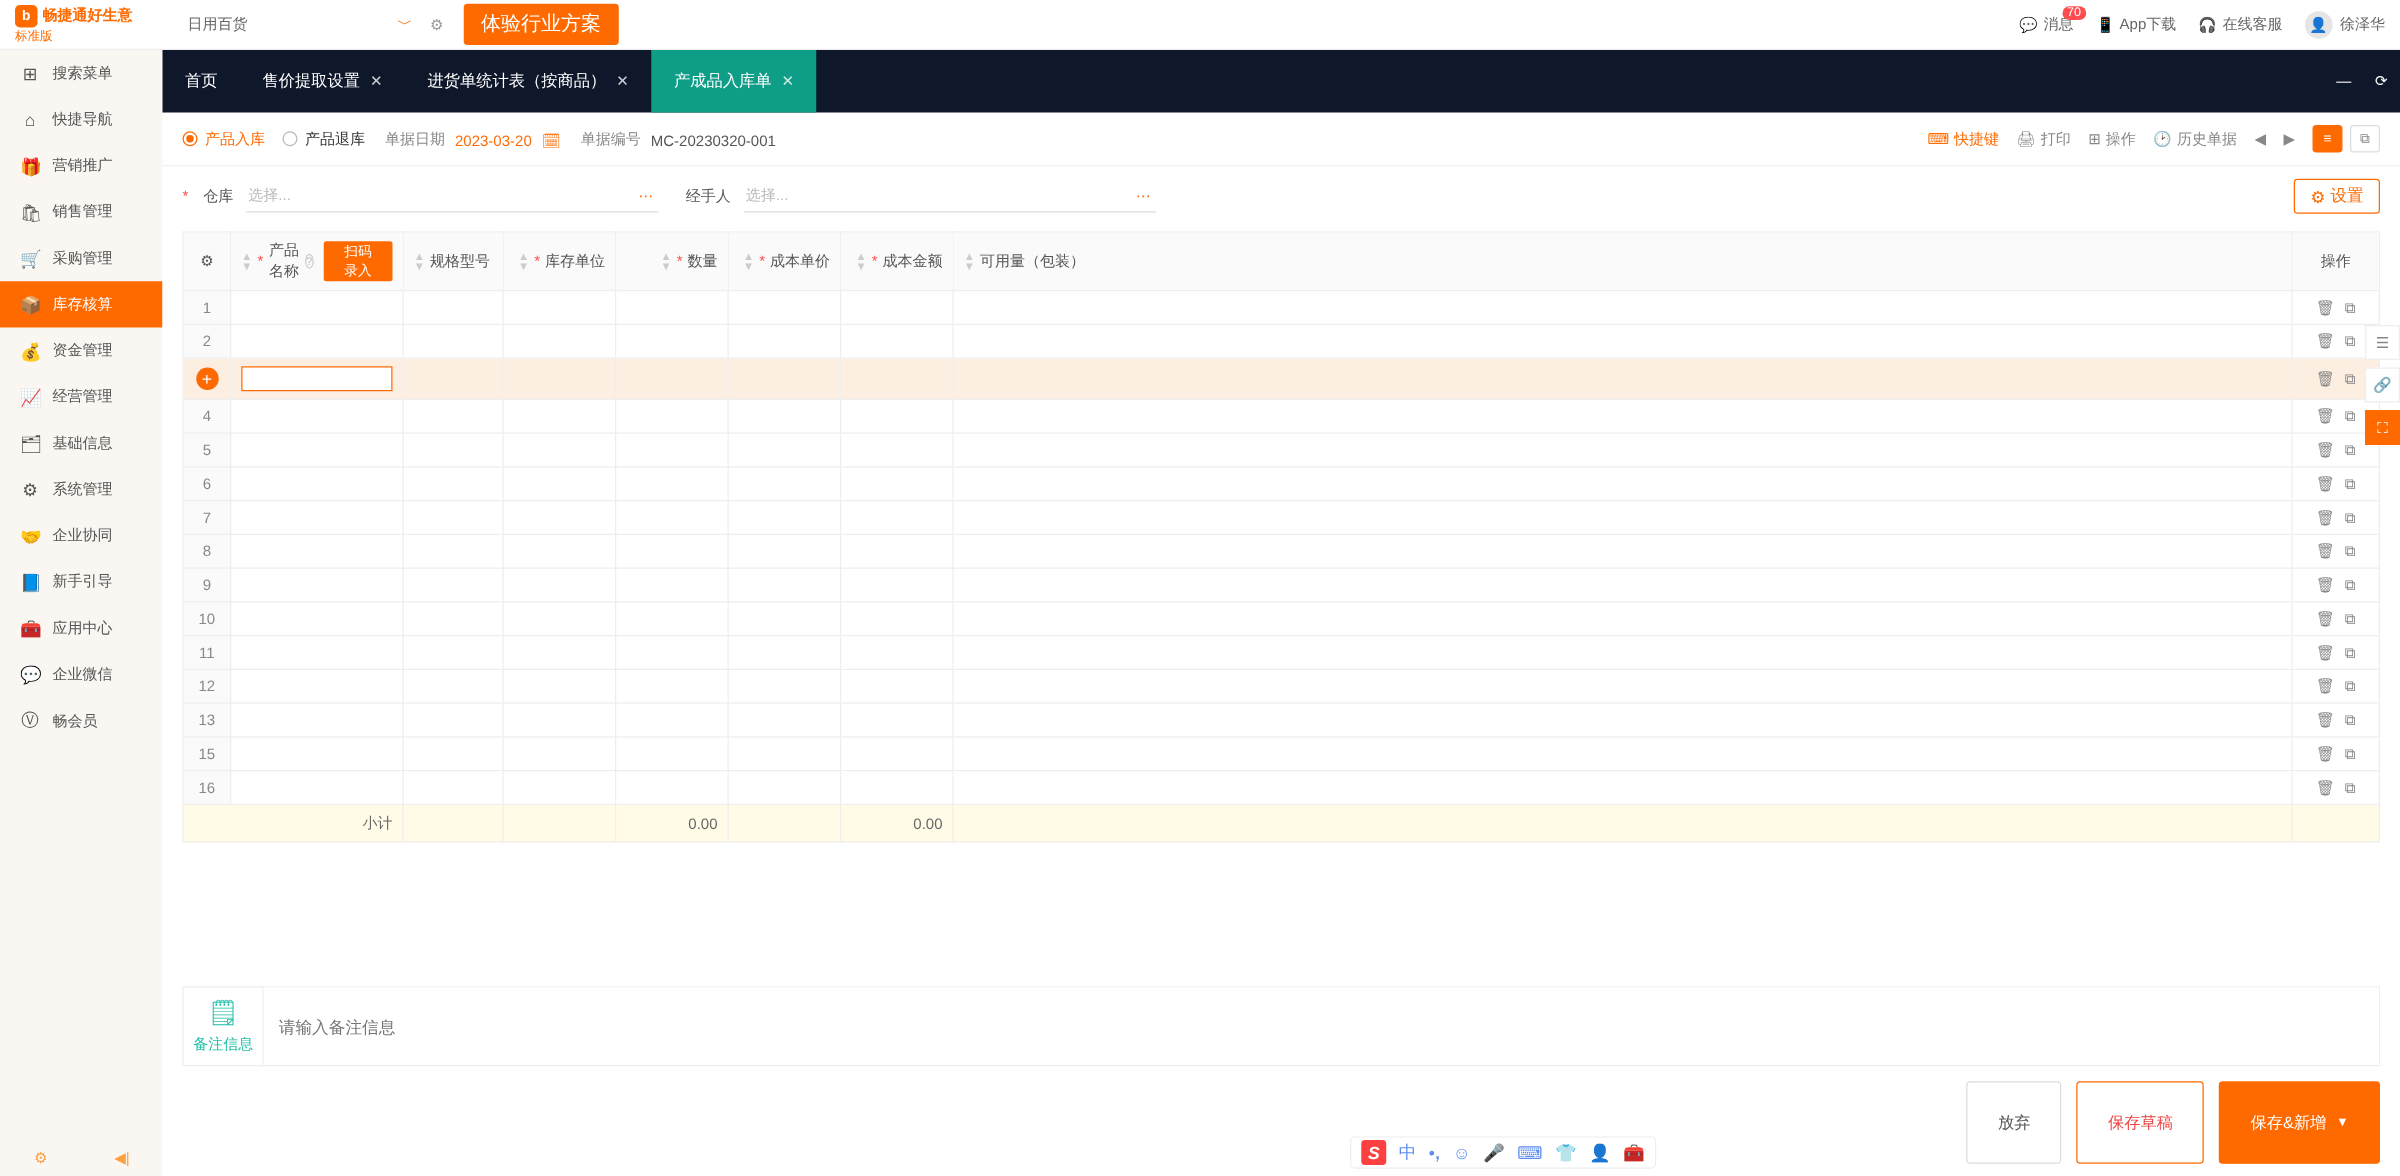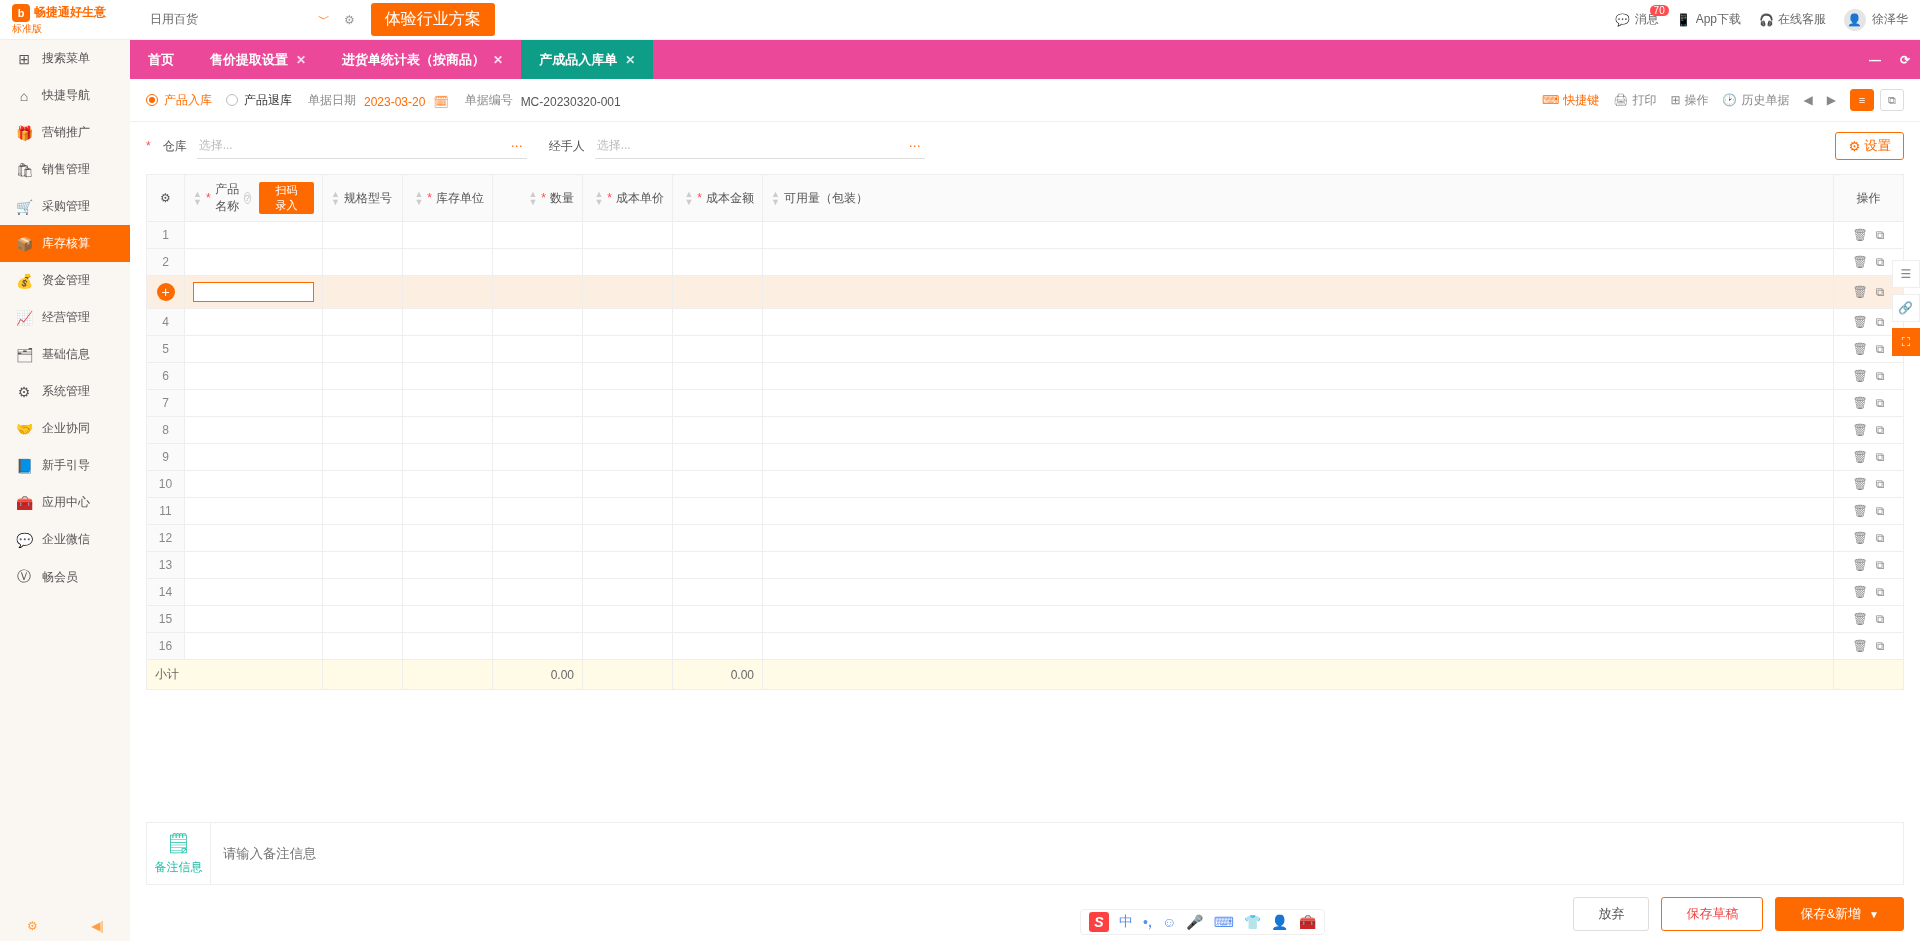--- a/index.html
+++ b/index.html
@@ -29,21 +29,21 @@
 
 .sidebar { width:130px; background:#faf7f3; display:flex; flex-direction:column; }
 .side-item { display:flex; align-items:center; gap:10px; padding:10px 16px; color:#555; cursor:pointer; }
 .side-item.active { background:#ff6a00; color:#fff; }
 .side-icon { width:16px; text-align:center; font-size:14px; }
 .side-bottom { margin-top:auto; display:flex; }
 .side-bottom .half { flex:1; text-align:center; padding:8px 0; color:#ff9f40; cursor:pointer; }
 
 
 .content { flex:1; display:flex; flex-direction:column; min-width:0; background:#fff; }
-.tabs { height:39px; background:#ec4899; display:flex; align-items:stretch; color:#fff;font-weight:bold; }
+.tabs { height:50px; background:#0f172a; display:flex; align-items:stretch; color:#fff; }
 .tab { padding:0 18px; display:flex; align-items:center; gap:8px; cursor:pointer; font-size:13px; }
 .tab.active { background:#0e9e88; }
 .tab .close { font-size:12px; opacity:.8; }
 .tabs-right { margin-left:auto; display:flex; align-items:center; }
 .tabs-right .tbtn { width:30px; text-align:center; cursor:pointer; }
 
 
 .docbar { display:flex; align-items:center; padding:10px 16px; gap:16px; border-bottom:1px solid #f0f0f0; }
 .radio-group { display:flex; align-items:center; gap:14px; }
 .radio { display:flex; align-items:center; gap:6px; cursor:pointer; }
@@ -93,21 +93,21 @@
 .tright { text-align:right; }
 
 
 .remark { margin:12px 16px 6px; border:1px solid #eee; display:flex; align-items:stretch; }
 .remark-left { width:64px; display:flex; flex-direction:column; align-items:center; justify-content:center; gap:4px; color:#1fbfa6; border-right:1px solid #eee; padding:8px 0; }
 .remark-left .ico { font-size:20px; }
 .remark-input { flex:1; border:none; outline:none; padding:10px 12px; color:#999; }
 
 
 .footer { display:flex; justify-content:flex-end; align-items:center; gap:12px; padding:6px 16px 10px; }
-.btn { border-radius:3px; padding:7px 24px; font-size:13px; cursor:pointer; border:1px solid #ddd; background:#fff; color:#555; }
+.btn { border-radius:3px; padding:23px 24px; font-size:13px; cursor:pointer; border:1px solid #ddd; background:#fff; color:#555; }
 .btn.orange-line { border-color:#ff6a00; color:#ef4444; }
 .btn.orange { background:#ff6a00; border-color:#ff6a00; color:#fff; display:flex; align-items:center; gap:8px; }
 .chev-down { font-size:10px; }
 
 
 .edge { position:fixed; right:0; top:260px; display:flex; flex-direction:column; gap:6px; }
 .edge .ebox { width:28px; height:28px; border:1px solid #eee; display:flex; align-items:center; justify-content:center; background:#fff; color:#888; }
 .edge .ebox.orange { background:#ff6a00; color:#fff; border-color:#ff6a00; }
 
 
@@ -529,31 +529,20 @@
                 <td></td>
                 <td></td>
                 <td></td>
                 <td></td>
                 <td></td>
                 <td></td>
                 <td></td>
                 <td class="act-cell"><span>🗑</span><span>⧉</span></td>
               </tr>
               <tr>
-                <td class="rownum">14</td>
-                <td></td>
-                <td></td>
-                <td></td>
-                <td></td>
-                <td></td>
-                <td></td>
-                <td></td>
-                <td class="act-cell"><span>🗑</span><span>⧉</span></td>
-              </tr>
-              <tr>
                 <td class="rownum">15</td>
                 <td></td>
                 <td></td>
                 <td></td>
                 <td></td>
                 <td></td>
                 <td></td>
                 <td></td>
                 <td class="act-cell"><span>🗑</span><span>⧉</span></td>
               </tr>
@@ -564,21 +553,21 @@
                 <td></td>
                 <td></td>
                 <td></td>
                 <td></td>
                 <td></td>
                 <td class="act-cell"><span>🗑</span><span>⧉</span></td>
               </tr>
             </tbody>
           <tfoot>
             <tr>
-              <td colspan="2" style="text-align:left">小计</td>
+              <td colspan="2" style="text-align:right">小计</td>
               <td></td>
                 <td></td>
               <td class="tright">0.00</td>
               <td></td>
               <td class="tright">0.00</td>
               <td></td>
                 <td></td>
             </tr>
           </tfoot>
         </table>

